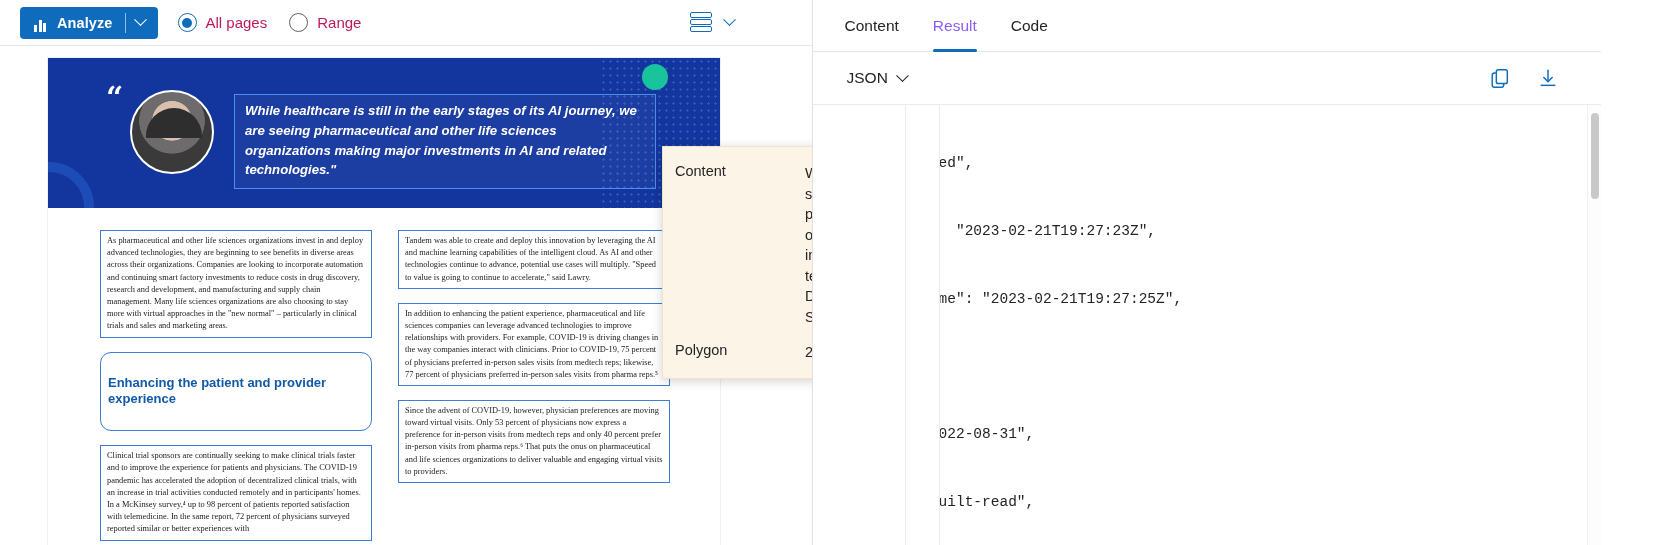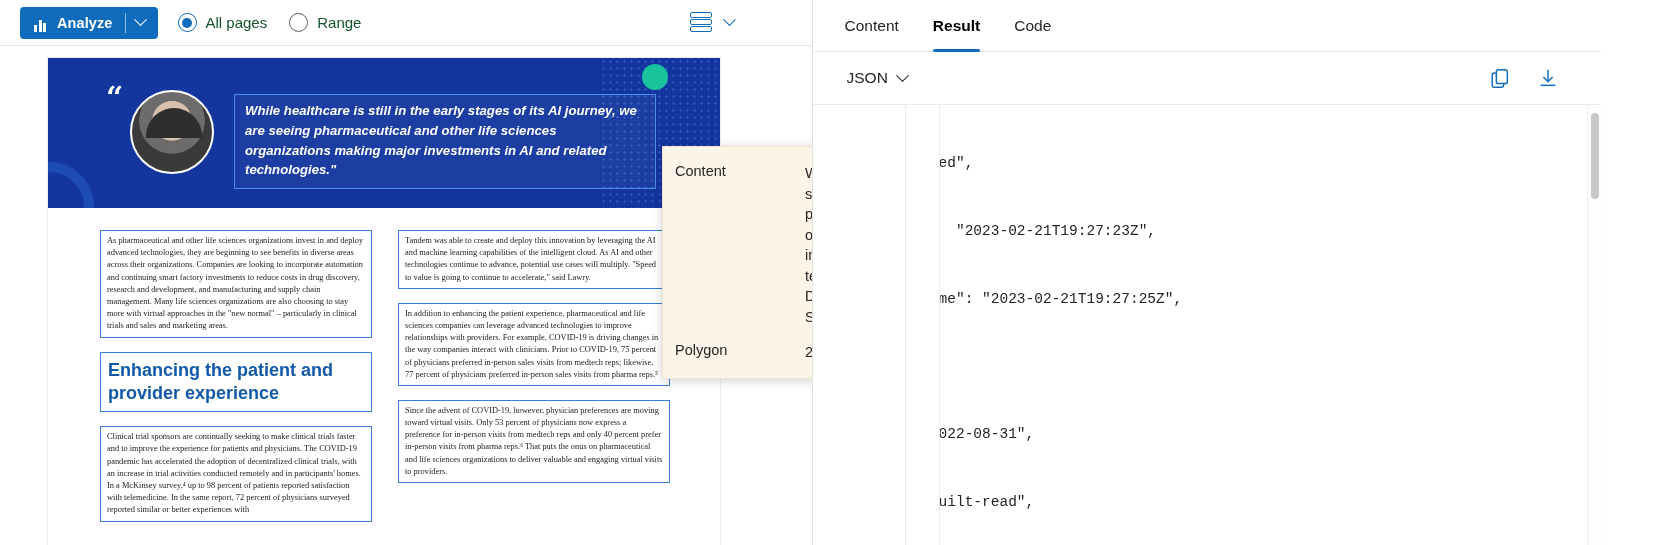--- a/index.html
+++ b/index.html
@@ -69,21 +69,21 @@
   }
   .caret {
     width: 9px; height: 9px;
     border-right: 1.6px solid currentColor;
     border-bottom: 1.6px solid currentColor;
     transform: rotate(45deg) translate(-2px,-2px);
   }
   .radio-group { display: flex; align-items: center; gap: 22px; margin-left: 6px; }
   .radio-opt {
     display: flex; align-items: center; gap: 9px;
-    font-size: 15px; color: #14532d; cursor: pointer;
+    font-size: 15px; color: #be185d; cursor: pointer;
   }
   .radio-dot {
     width: 19px; height: 19px; border-radius: 50%;
     border: 1.5px solid #616161;
     display: inline-flex; align-items: center; justify-content: center;
     background: #fff;
   }
   .radio-opt.checked .radio-dot { border-color: #0f6cbd; border-width: 1.5px; }
   .radio-opt.checked .radio-dot::after {
     content: ""; width: 10px; height: 10px; border-radius: 50%; background: #0f6cbd;
@@ -186,23 +186,23 @@
     border: 1.4px solid #3b7dd8;
     padding: 4px 6px;
     margin-bottom: 14px;
     font-size: 8.4px;
     line-height: 1.45;
     color: #1a1a1a;
     font-family: "Liberation Serif", serif;
     background: #fff;
   }
   .para.heading {
-    color: #1259a8; font-weight: 700; font-size: 18px;
+    color: #1259a8; font-weight: 700; font-size: 13px;
     font-family: "Liberation Sans", sans-serif;
-    line-height: 1.3; padding: 6px 7px;
+    line-height: 1.3; padding: 22px 7px; border-radius: 11px;
   }
 
   
   .callout {
     position: absolute;
     left: 662px; top: 100px;
     width: 412px;
     background: #fdf4e8;
     border: 1px solid #f2e2c9;
     box-shadow: 0 2px 10px rgba(0,0,0,.18);
@@ -233,21 +233,21 @@
     border-bottom: 1px solid #e6e6e6;
   }
   .tab {
     position: relative;
     font-size: 15.5px;
     color: #242424;
     height: 52px;
     display: flex; align-items: center;
     cursor: pointer;
   }
-  .tab.active { color: #000000; font-weight: 700; }
+  .tab.active { color: #8b5cf6; font-weight: 400; }
   .tab.active::after {
     content: ""; position: absolute; left: 0; right: 0; bottom: 0;
     height: 2.5px; background: #0f6cbd; border-radius: 2px;
   }
   .subbar {
     height: 52px;
     display: flex; align-items: center;
     padding: 0 42px 0 34px;
     gap: 8px;
   }

